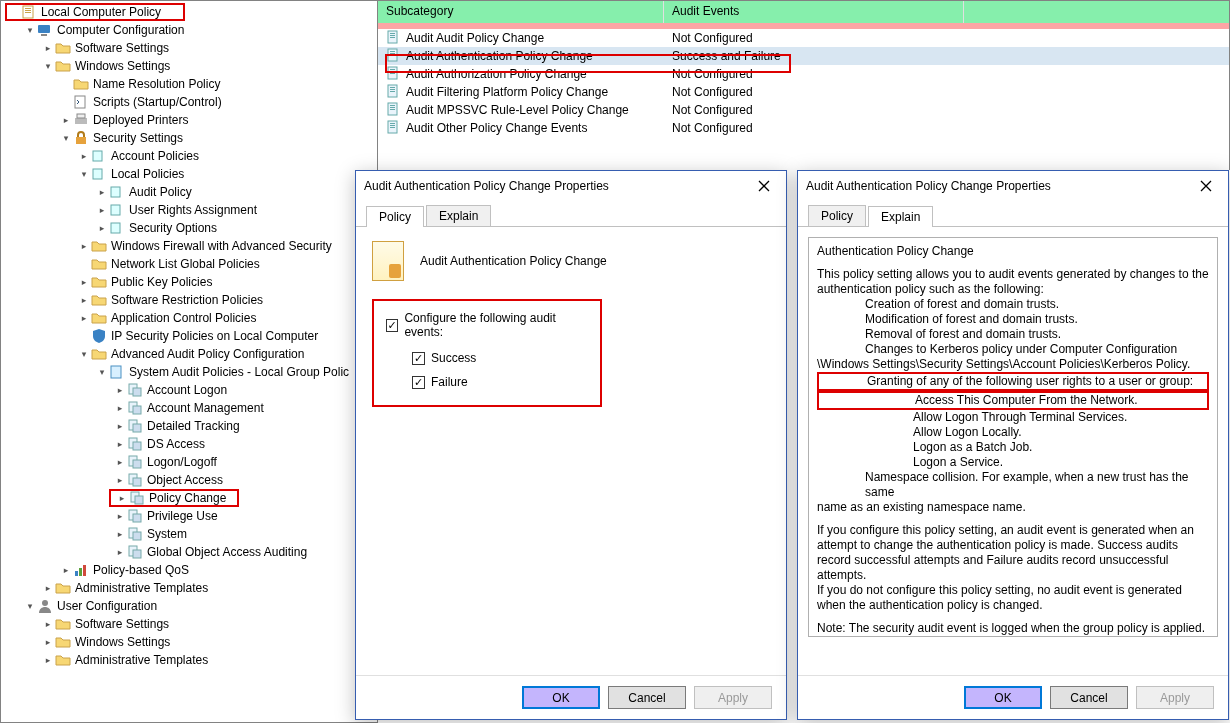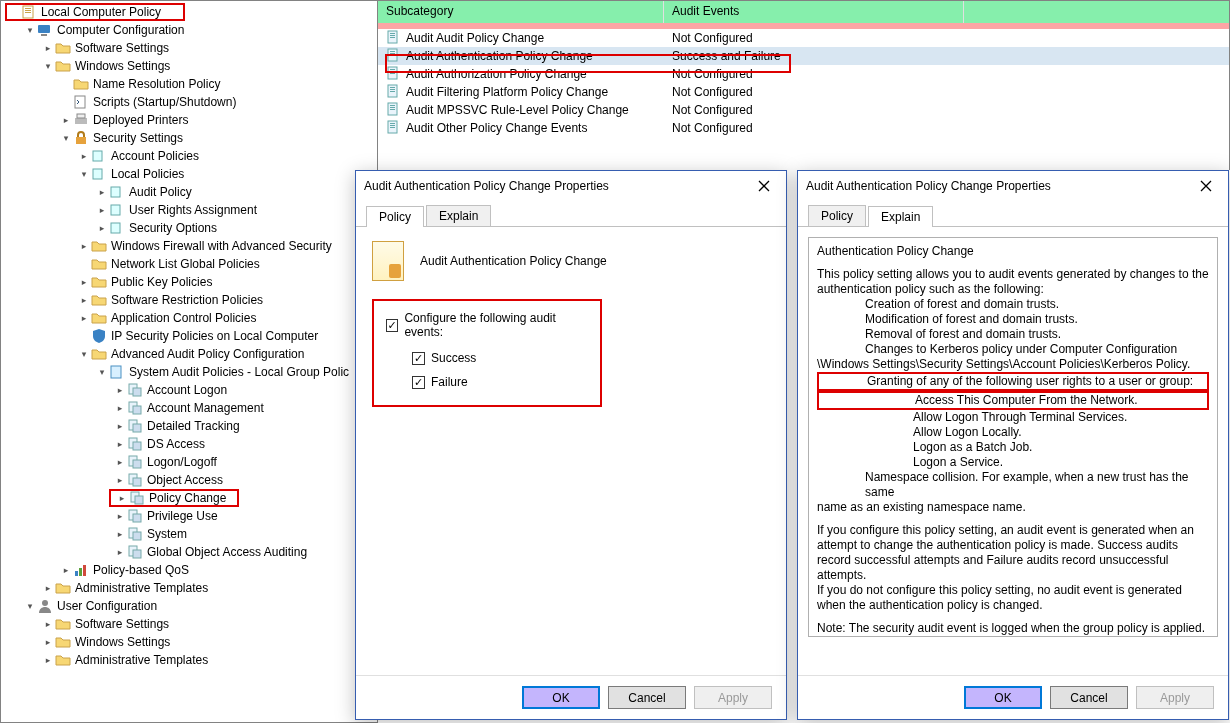--- a/index.html
+++ b/index.html
@@ -261,21 +261,21 @@
                   </div>
                 <div class="tree-node">
                     <div class="row">
                       <span class="tree-toggle empty">▸</span>
                       <span class="tree-icon">
                         <svg class="svg-icon" viewBox="0 0 16 16">
                           <rect x="2" y="2" width="10" height="12" fill="#fff" stroke="#888"></rect>
                           <path d="M4 6l2 2-2 2" stroke="#357" fill="none"></path>
                         </svg>
                       </span>
-                      <span class="tree-label">Scripts (Startup/Shutdown)</span>
+                      <span class="tree-label">Scripts (Startup/Control)</span>
                     </div>
                   </div>
                 <div class="tree-node">
                     <div class="row">
                       <span class="tree-toggle">▸</span>
                       <span class="tree-icon">
                         <svg class="svg-icon" viewBox="0 0 16 16">
                           <rect x="2" y="6" width="12" height="6" fill="#bbb"></rect>
                           <rect x="4" y="2" width="8" height="4" fill="#eee" stroke="#888"></rect>
                         </svg>

